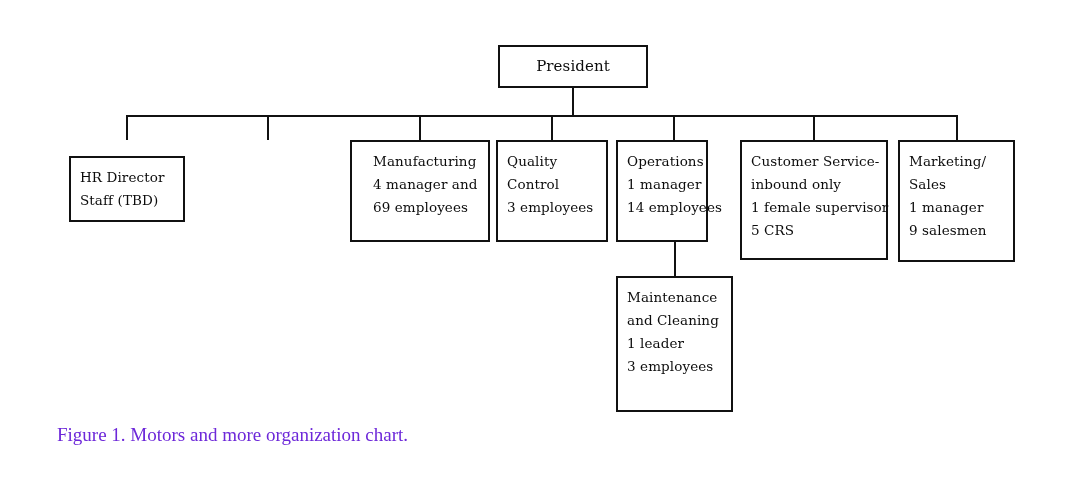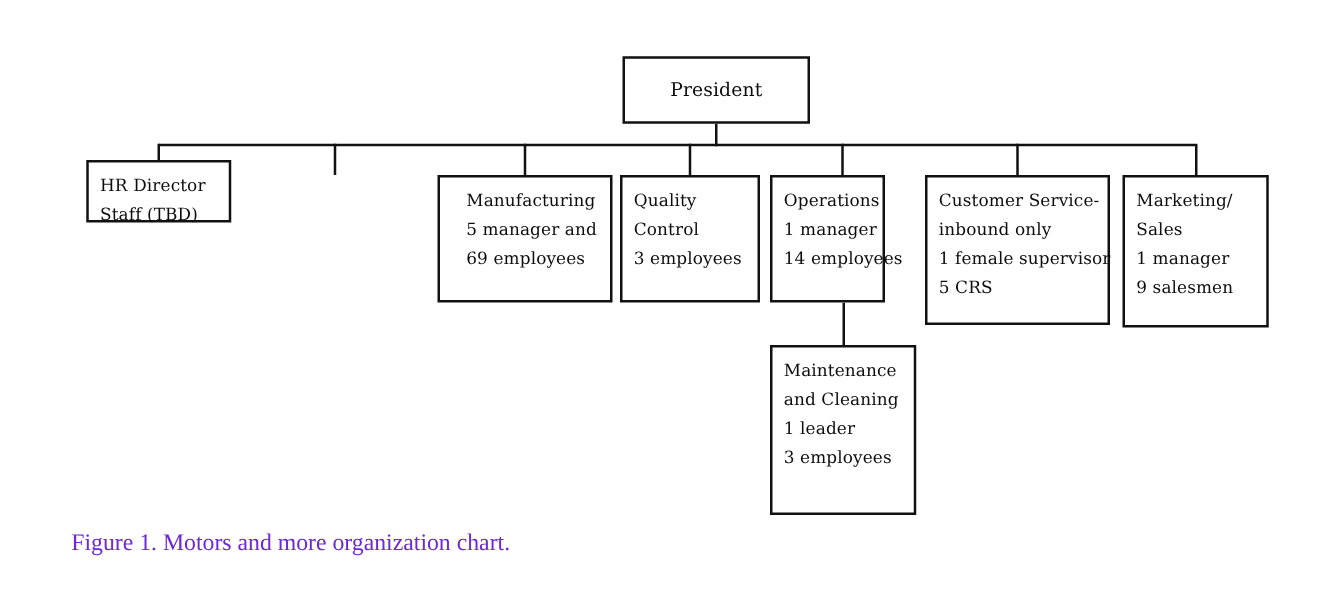--- a/index.html
+++ b/index.html
@@ -73,30 +73,30 @@
     <div class="connector" style="left: 572px; top: 88px; width: 2px; height: 29px;"></div>
     <div class="connector" style="left: 127px; top: 115px; width: 829px; height: 2px;"></div>
     <div class="connector" style="left: 126px; top: 115px; width: 2px; height: 25px;"></div>
     <div class="connector" style="left: 267px; top: 115px; width: 2px; height: 25px;"></div>
     <div class="connector" style="left: 419px; top: 115px; width: 2px; height: 25px;"></div>
     <div class="connector" style="left: 551px; top: 115px; width: 2px; height: 25px;"></div>
     <div class="connector" style="left: 673px; top: 115px; width: 2px; height: 25px;"></div>
     <div class="connector" style="left: 813px; top: 115px; width: 2px; height: 25px;"></div>
     <div class="connector" style="left: 956px; top: 115px; width: 2px; height: 25px;"></div>
     <div class="connector" style="left: 674px; top: 242px; width: 2px; height: 34px;"></div>
-    <div class="node root" style="left: 498px; top: 45px; width: 150px; height: 54px;">
+    <div class="node root" style="left: 498px; top: 45px; width: 150px; height: 43px;">
       <span class="line">President</span>
     </div>
-    <div class="node" style="left: 69px; top: 128px; width: 116px; height: 50px;">
+    <div class="node" style="left: 69px; top: 156px; width: 116px; height: 66px;">
       <span class="line">HR Director</span>
       <span class="line">Staff  (TBD)</span>
     </div>
     <div class="node" style="left: 350px; top: 140px; width: 140px; height: 102px; padding-left: 21px;">
       <span class="line">Manufacturing</span>
-      <span class="line">5 manager and</span>
+      <span class="line">4 manager and</span>
       <span class="line">69 employees</span>
     </div>
     <div class="node" style="left: 496px; top: 140px; width: 112px; height: 102px;">
       <span class="line">Quality</span>
       <span class="line">Control</span>
       <span class="line">3 employees</span>
     </div>
     <div class="node" style="left: 616px; top: 140px; width: 92px; height: 102px;">
       <span class="line">Operations</span>
       <span class="line">1 manager</span>

